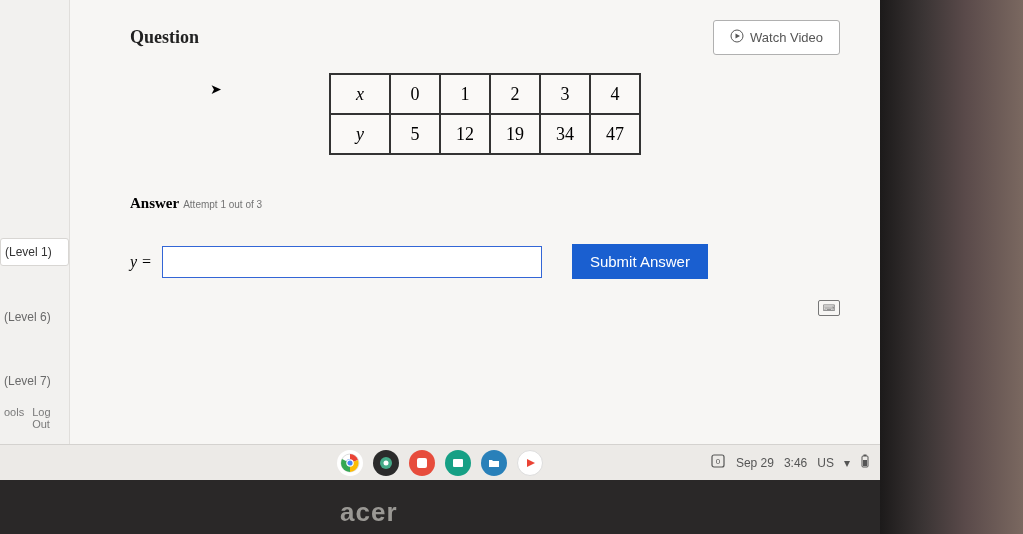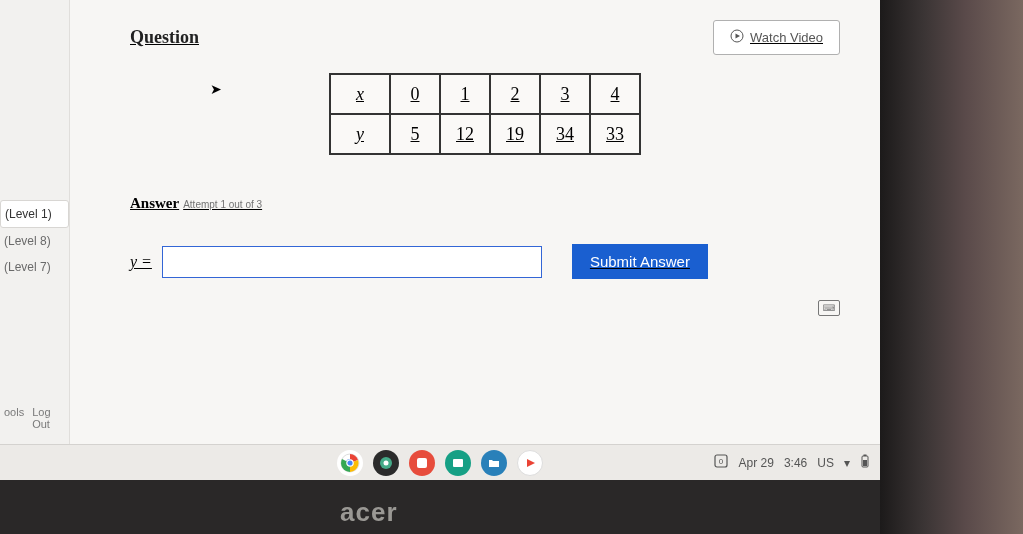--- a/index.html
+++ b/index.html
@@ -25,20 +25,21 @@
     border-right: 1px solid #e0dedb;
     padding-top: 200px;
     font-family: Arial, sans-serif;
     color: #5a5a5a;
     font-size: 12px;
   }
   .sidebar-item {
     padding: 6px 4px;
     cursor: pointer;
     color: #6a6a6a;
+    margin-top: 38px;
   }
   .sidebar-item.active {
     background: #fff;
     border: 1px solid #d8d6d3;
     border-radius: 3px;
     color: #333;
   }
   .sidebar-bottom {
     position: absolute;
     bottom: 50px;
@@ -49,21 +50,20 @@
     color: #7a7a7a;
     display: flex;
     gap: 8px;
     padding-left: 4px;
   }
   .main {
     flex: 1;
     padding: 20px 40px 20px 60px;
     background: #f7f6f4;
     position: relative;
-    text-decoration: underline;
   }
   .header-row {
     display: flex;
     justify-content: space-between;
     align-items: center;
     margin-bottom: 18px;
   }
   .question-title {
     font-size: 18px;
     font-weight: bold;
@@ -231,21 +231,21 @@
     background: linear-gradient(90deg,#1c1a1a 0%, #3a3434 30%, #5a4a4a 60%, #7a6860 100%);
   }
 </style>
 </head>
 <body>
 
 <div class="screen">
 
   <div class="sidebar">
     <div class="sidebar-item active">(Level 1)</div>
-    <div class="sidebar-item">(Level 8)</div>
+    <div class="sidebar-item">(Level 6)</div>
     <div class="sidebar-item">(Level 7)</div>
   </div>
 
   <div class="sidebar-bottom">
     <span>ools</span>
     <span>Log Out</span>
   </div>
 
   <div class="main">
 
@@ -276,21 +276,21 @@
           <td>2</td>
           <td>3</td>
           <td>4</td>
         </tr>
         <tr>
           <td class="lbl">y</td>
           <td>5</td>
           <td>12</td>
           <td>19</td>
           <td>34</td>
-          <td>33</td>
+          <td>47</td>
         </tr>
       </tbody>
         </table>
     </div>
 
     <div class="answer-row">
       <span class="answer-label">Answer</span>
       <span class="attempt">Attempt 1 out of 3</span>
     </div>
 
@@ -343,21 +343,21 @@
           </svg>
       </div>
     </div>
     <div class="shelf-right">
       <span>
         <svg width="16" height="16" viewBox="0 0 16 16">
             <rect x="2" y="2" width="12" height="12" rx="2" fill="none" stroke="#555" stroke-width="1.2"></rect>
             <text x="8" y="11" text-anchor="middle" font-size="8" fill="#555">0</text>
           </svg>
       </span>
-      <span>Apr 29</span>
+      <span>Sep 29</span>
       <span>3:46</span>
       <span>US</span>
       <span>▾</span>
       <span>
         <svg width="10" height="14" viewBox="0 0 10 14">
             <rect x="2" y="2" width="6" height="11" rx="1" fill="none" stroke="#555"></rect>
             <rect x="3.5" y="0.5" width="3" height="1.5" fill="#555"></rect>
             <rect x="3" y="6" width="4" height="6" fill="#555"></rect>
           </svg>
       </span>

